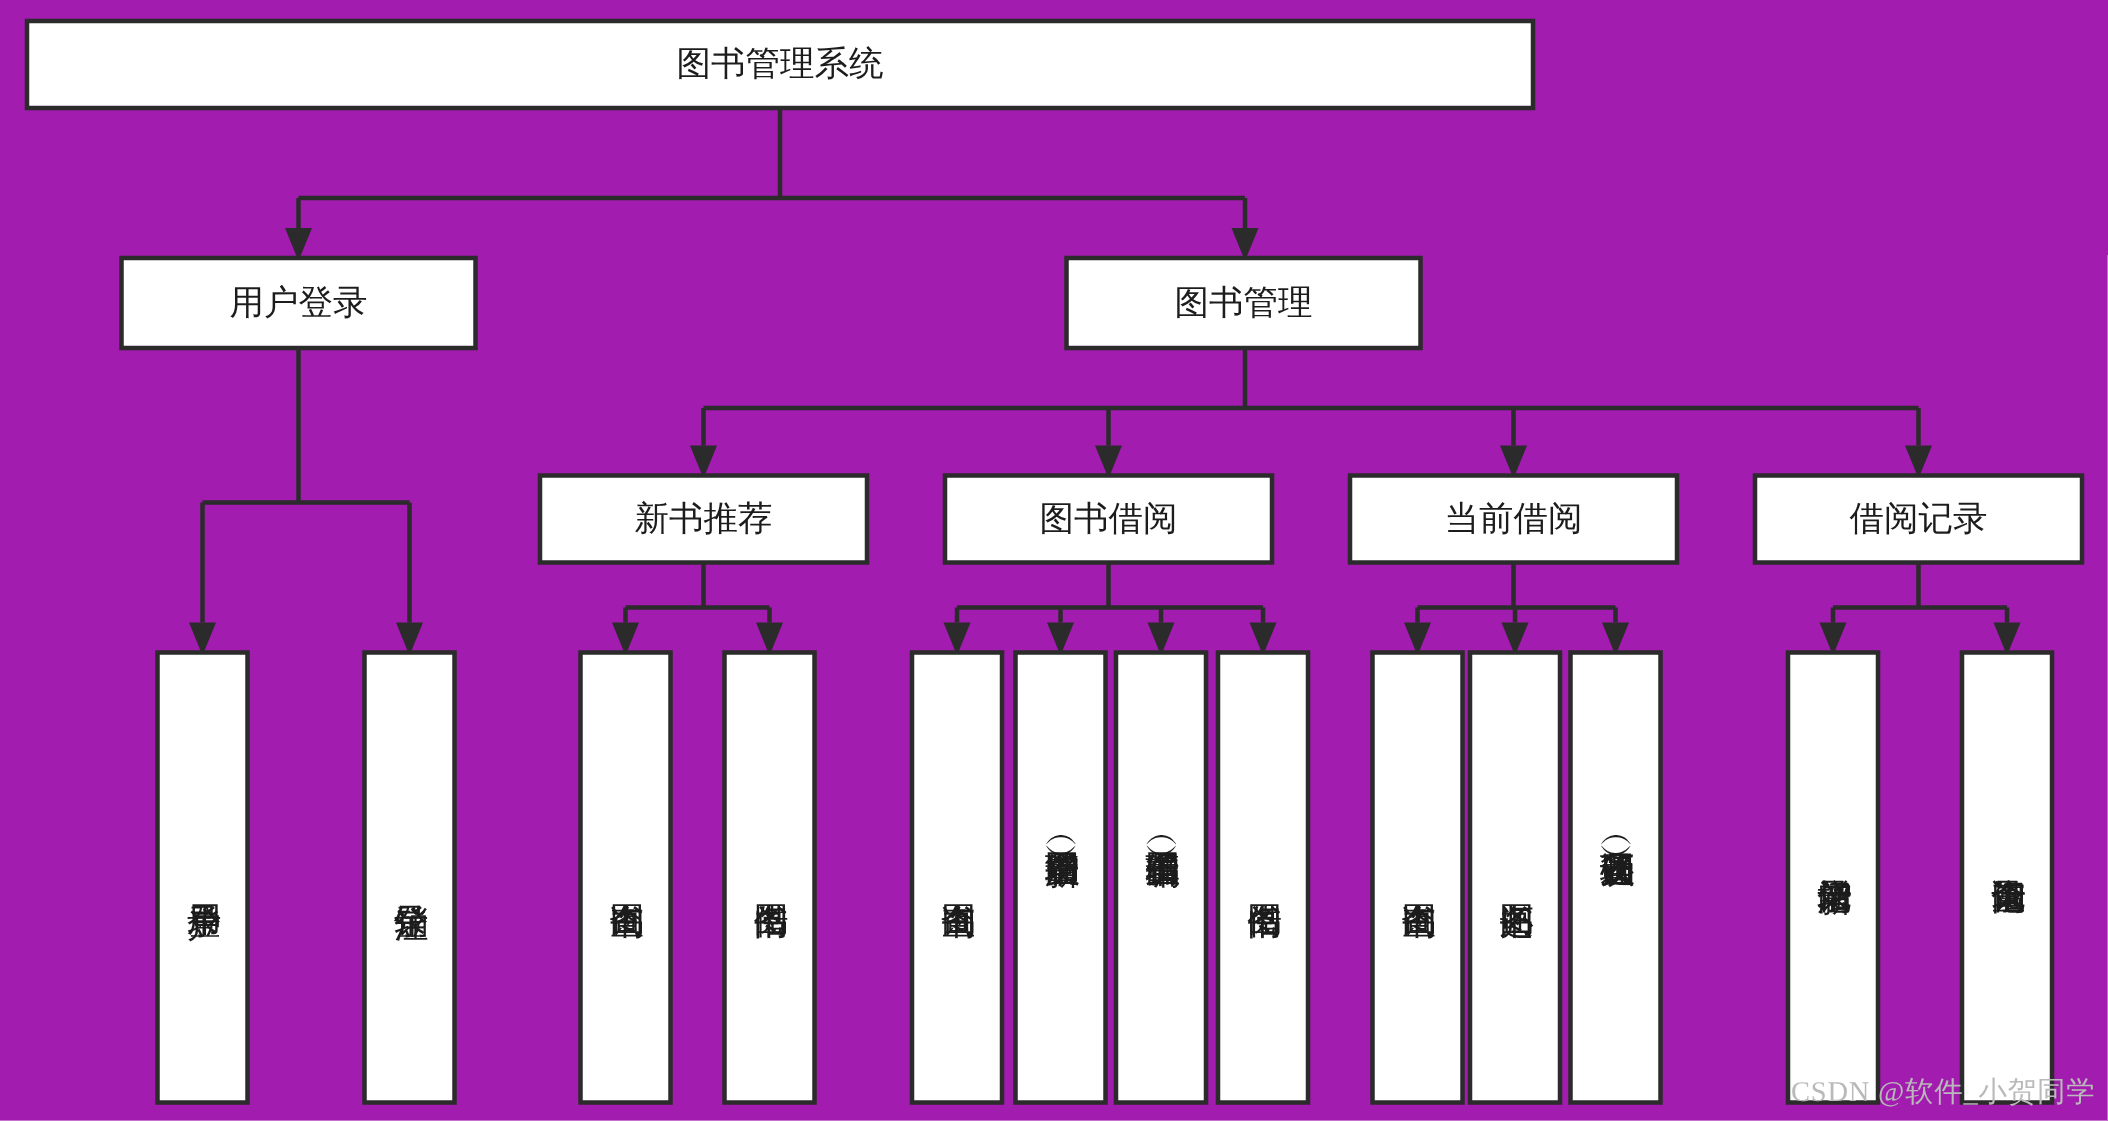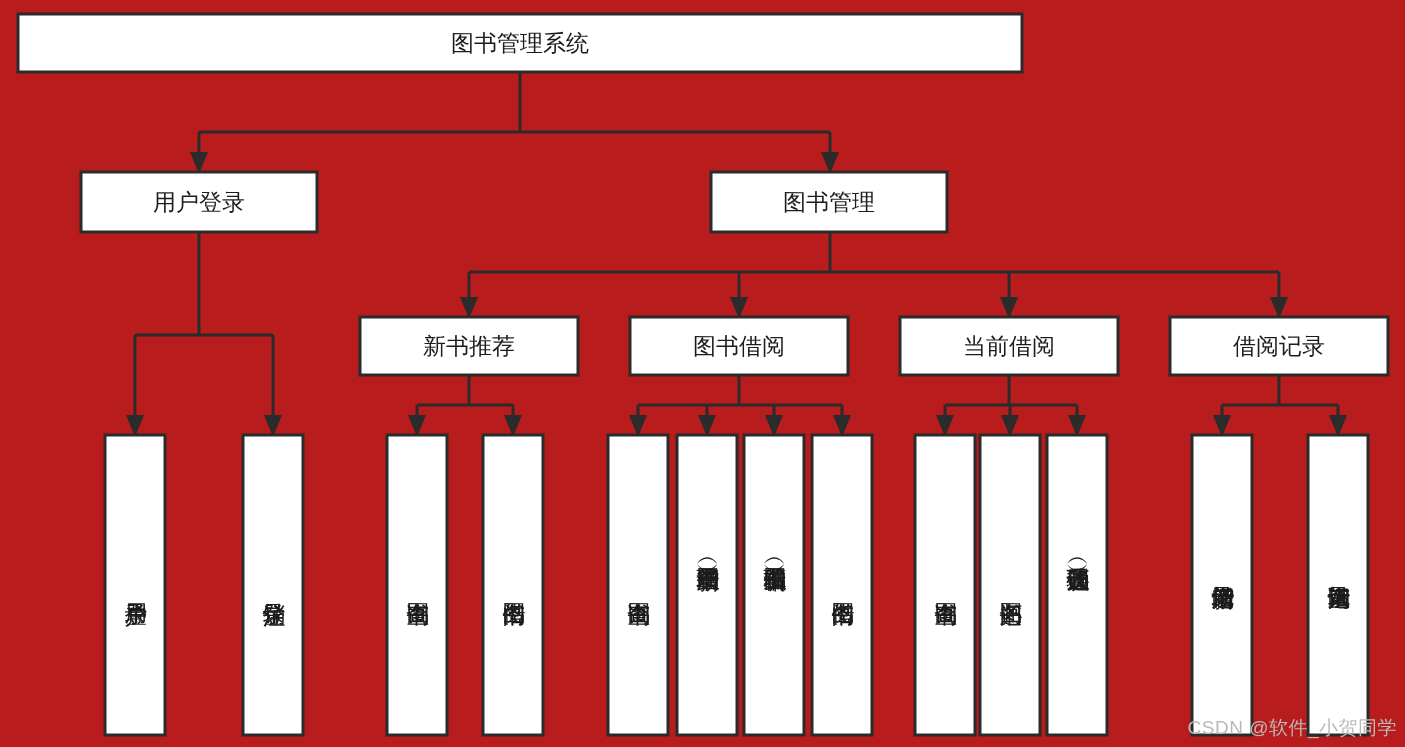--- a/index.html
+++ b/index.html
@@ -2,37 +2,37 @@
 <html lang="zh"><head>
 <meta charset="utf-8">
 <title>图书管理系统 功能结构图</title>
 <style>
   html,body{margin:0;padding:0;background:#ffffff;}
   body{
     width:1405px;height:747px;
     font-family:"DejaVu Sans","Liberation Sans",sans-serif;
     overflow:hidden;
   }
-  #diagram-root{position:relative;width:1405px;height:747px;background:#b91c1c;}
+  #diagram-root{position:relative;width:1405px;height:747px;background:#a21caf;}
   svg.diagram{position:absolute;inset:0;width:1405px;height:747px;display:block;}
   .node-box{fill:#ffffff;stroke:#2b2b2b;stroke-width:3;}
   .connector{stroke:#2b2b2b;stroke-width:3;fill:none;stroke-linecap:butt;}
   .arrow-head{fill:#2b2b2b;stroke:none;}
   .node-label{
     font-family:"DejaVu Sans","Liberation Sans",sans-serif;
     fill:#1c1c1c;
     text-anchor:middle;
     dominant-baseline:middle;
   }
   .label-h{font-size:23px;}
   .label-v{font-size:23px;}
   .watermark{
     position:absolute;
     right:8px;bottom:6px;
-    font-family:Liberation Sans, sans-serif;
+    font-family:Liberation Serif, serif;
     font-size:19px;
     color:#b9b9b9;
     letter-spacing:0.5px;
     white-space:nowrap;
     user-select:none;
   }
 </style>
 </head>
 <body>
 

